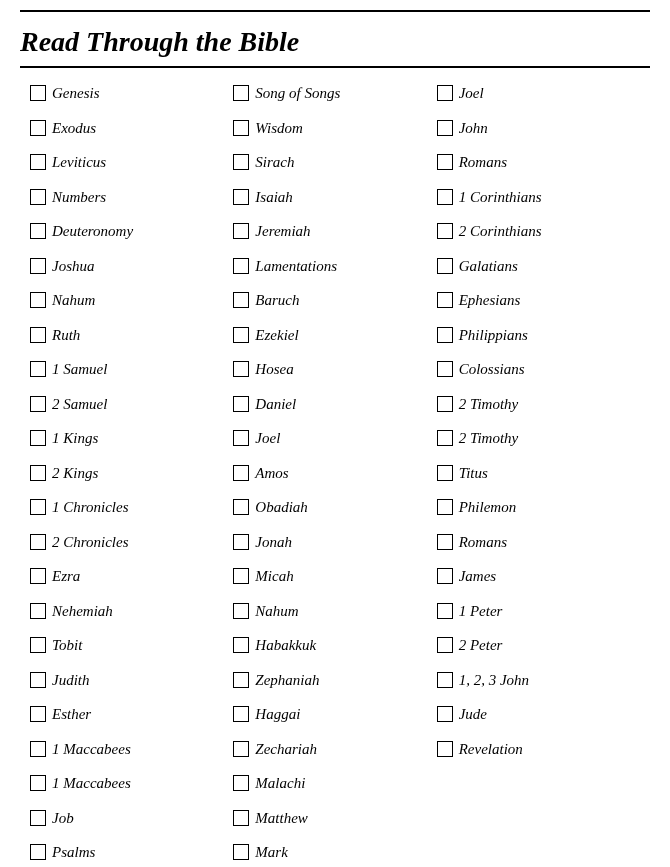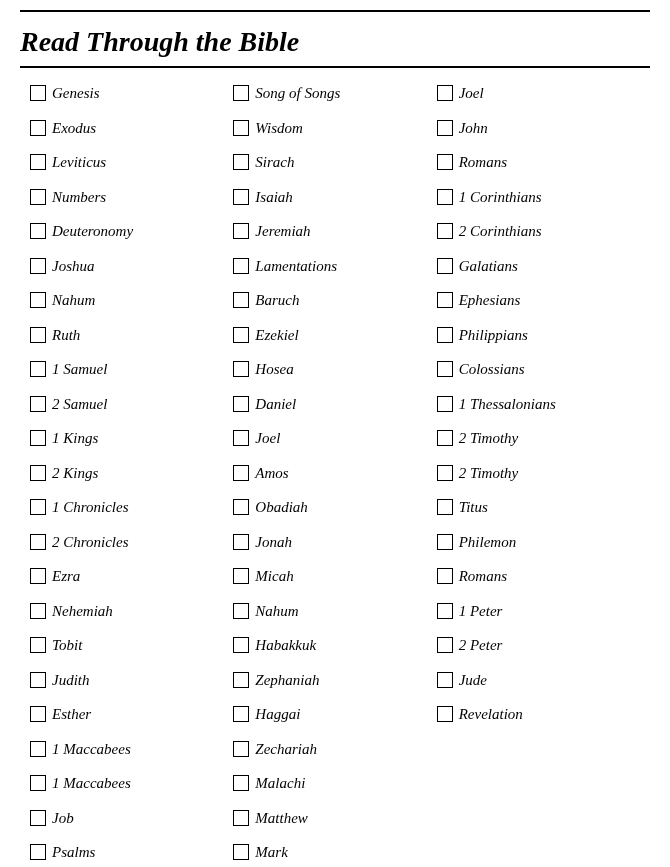--- a/index.html
+++ b/index.html
@@ -299,49 +299,53 @@
       <div class="item">
         <span class="checkbox"></span>
         <span class="item-label">Philippians</span>
       </div>
       <div class="item">
         <span class="checkbox"></span>
         <span class="item-label">Colossians</span>
       </div>
       <div class="item">
         <span class="checkbox"></span>
-        <span class="item-label">1 Thessalonians</span>
-      </div>
-      <div class="item">
-        <span class="checkbox"></span>
         <span class="item-label">2 Timothy</span>
       </div>
       <div class="item">
         <span class="checkbox"></span>
         <span class="item-label">2 Timothy</span>
       </div>
       <div class="item">
         <span class="checkbox"></span>
         <span class="item-label">Titus</span>
       </div>
       <div class="item">
         <span class="checkbox"></span>
         <span class="item-label">Philemon</span>
       </div>
       <div class="item">
         <span class="checkbox"></span>
         <span class="item-label">Romans</span>
       </div>
       <div class="item">
         <span class="checkbox"></span>
+        <span class="item-label">James</span>
+      </div>
+      <div class="item">
+        <span class="checkbox"></span>
         <span class="item-label">1 Peter</span>
       </div>
       <div class="item">
         <span class="checkbox"></span>
         <span class="item-label">2 Peter</span>
+      </div>
+      <div class="item">
+        <span class="checkbox"></span>
+        <span class="item-label">1, 2, 3 John</span>
       </div>
       <div class="item">
         <span class="checkbox"></span>
         <span class="item-label">Jude</span>
       </div>
       <div class="item">
         <span class="checkbox"></span>
         <span class="item-label">Revelation</span>
       </div>
     </div>

